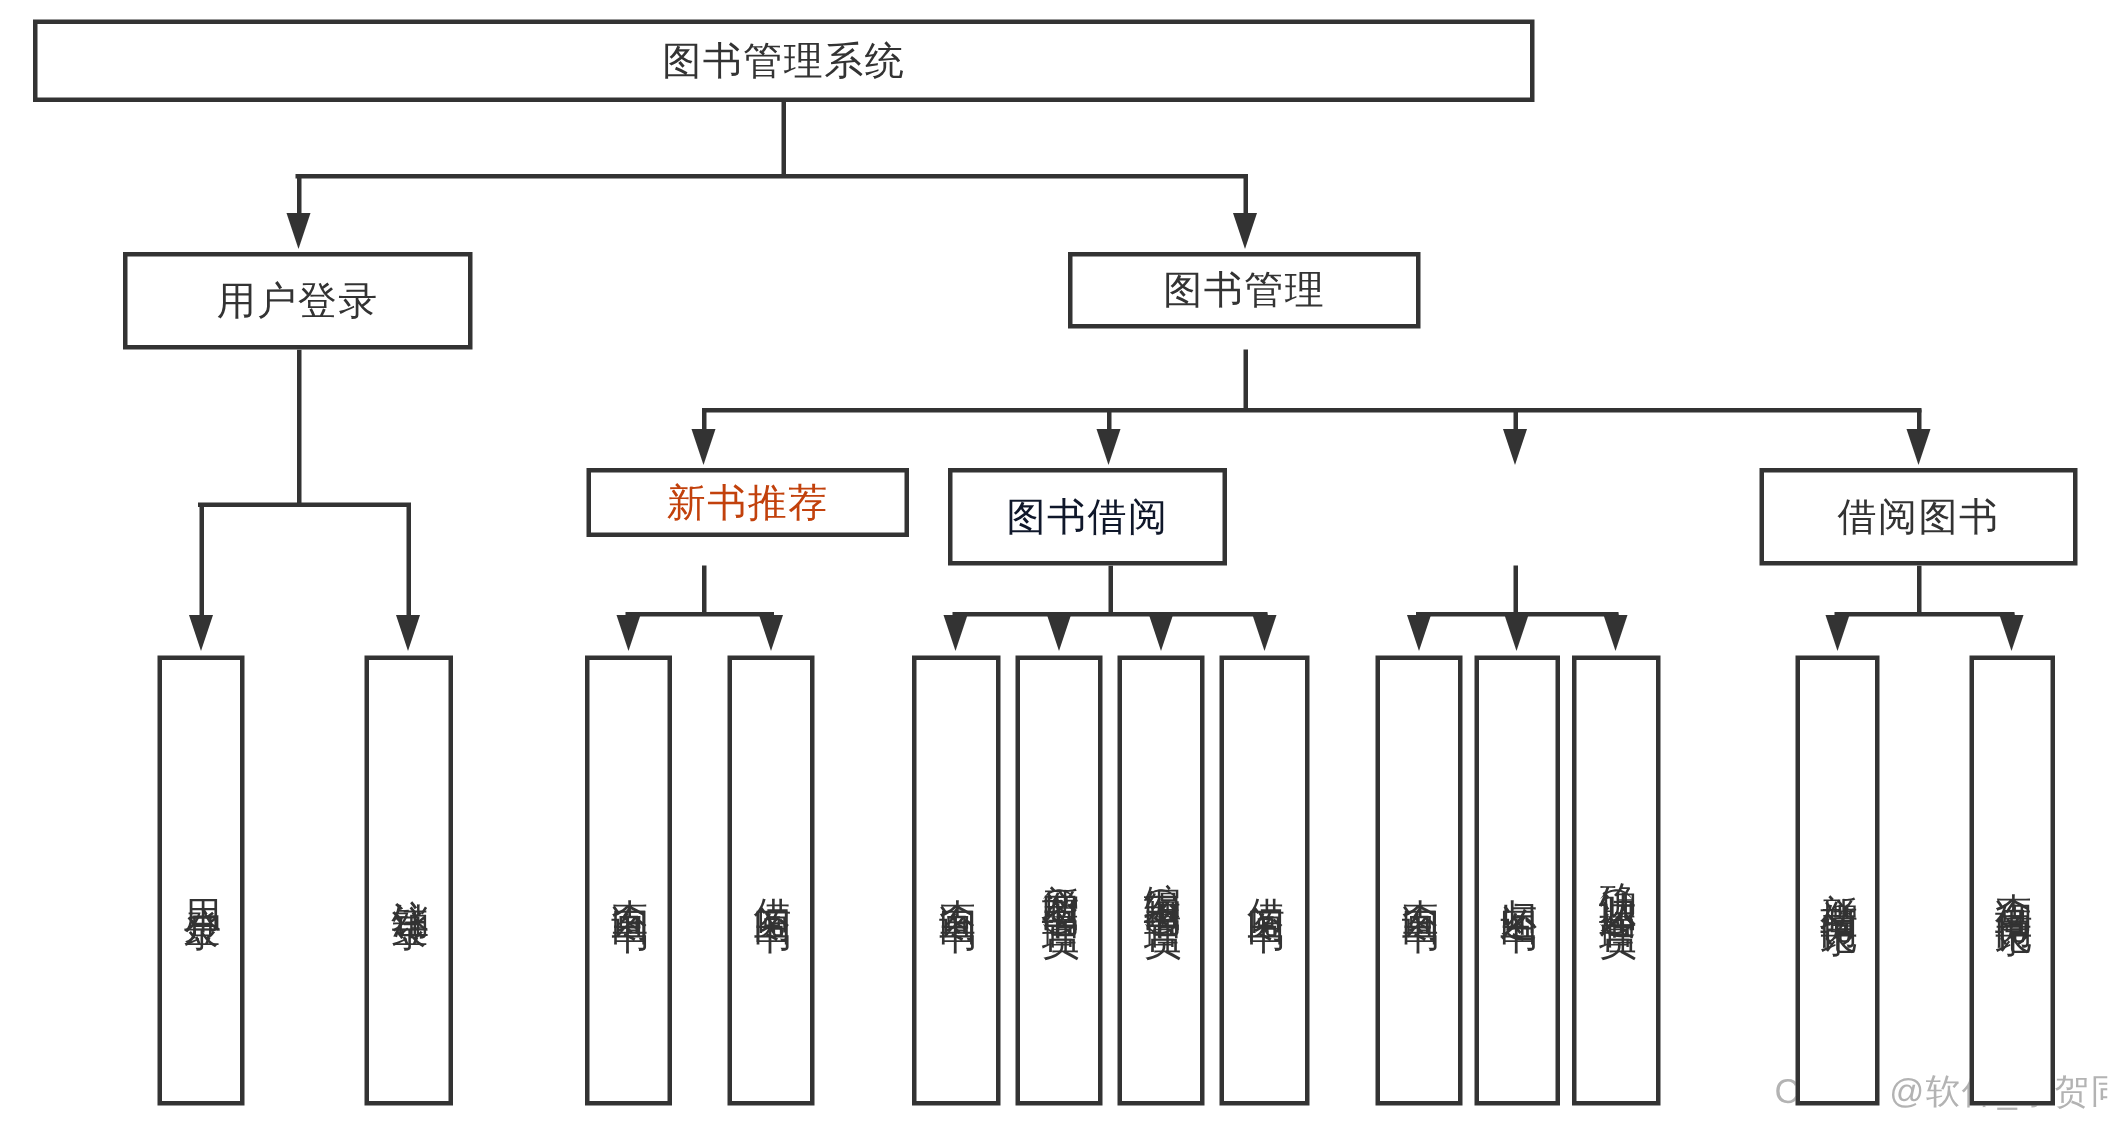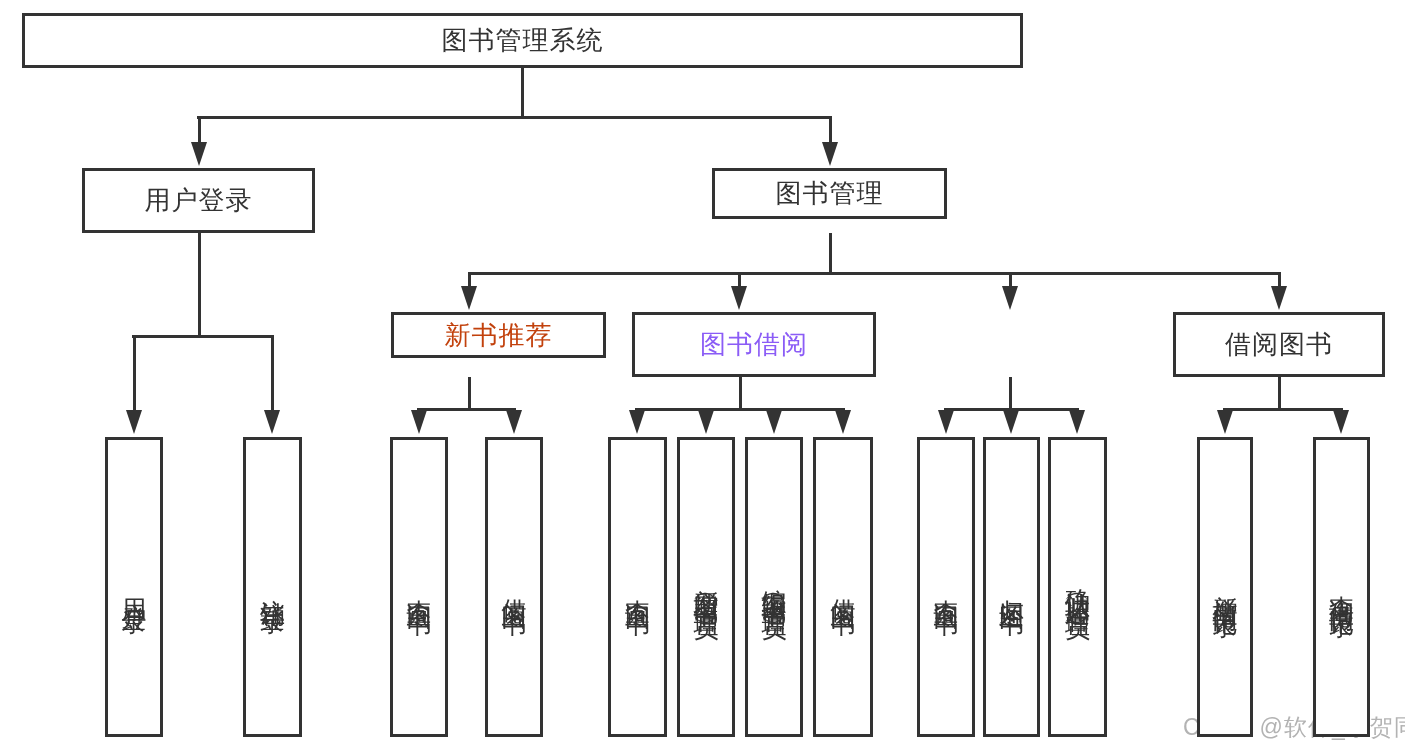--- a/index.html
+++ b/index.html
@@ -118,21 +118,21 @@
     </div>
     <div class="node" style="left: 82px; top: 168px; width: 233px; height: 65px; border-color: rgb(51, 51, 51); color: rgb(51, 51, 51);">
       <span class="label">用户登录</span>
     </div>
     <div class="node" style="left: 712px; top: 168px; width: 235px; height: 51px; border-color: rgb(51, 51, 51); color: rgb(51, 51, 51);">
       <span class="label">图书管理</span>
     </div>
     <div class="node" style="left: 362px; top: 312px; width: 215px; height: 46px; border-color: rgb(51, 51, 51); color: #c2410c; margin-left: 29px;">
       <span class="label">新书推荐</span>
     </div>
-    <div class="node" style="left: 632px; top: 312px; width: 244px; height: 65px; border-color: rgb(51, 51, 51); color: #8b5cf6;">
+    <div class="node" style="left: 632px; top: 312px; width: 186px; height: 65px; border-color: rgb(51, 51, 51); color: #0f172a;">
       <span class="label">图书借阅</span>
     </div>
     <div class="node" style="left: 1173px; top: 312px; width: 212px; height: 65px; border-color: rgb(51, 51, 51); color: rgb(51, 51, 51);">
       <span class="label">借阅图书</span>
     </div>
     <div class="node vertical" style="left: 105px; top: 437px; width: 58px; height: 300px; border-color: rgb(51, 51, 51); color: rgb(51, 51, 51);">
       <span class="label">用户登录</span>
     </div>
     <div class="node vertical" style="left: 243px; top: 437px; width: 59px; height: 300px; border-color: rgb(51, 51, 51); color: rgb(51, 51, 51);">
       <span class="label">注销登录</span>

